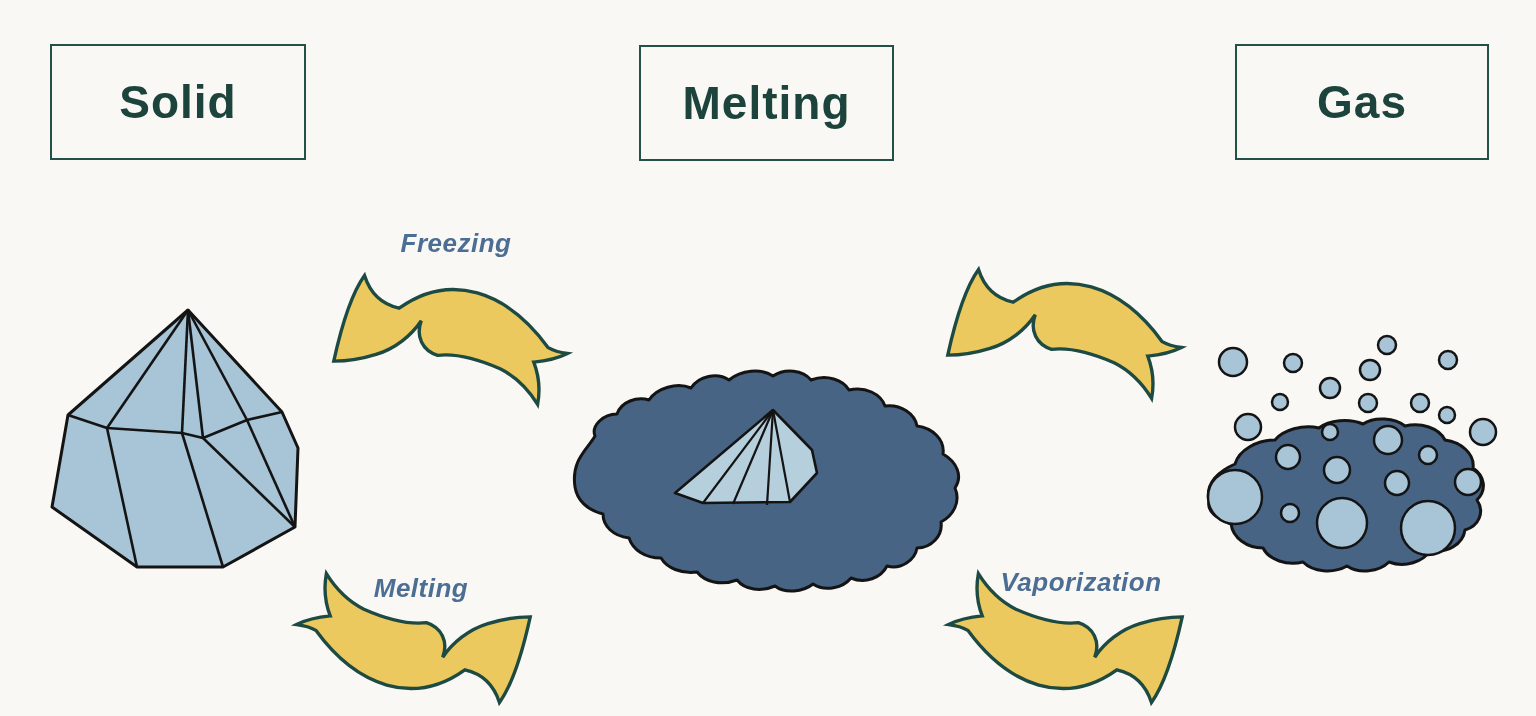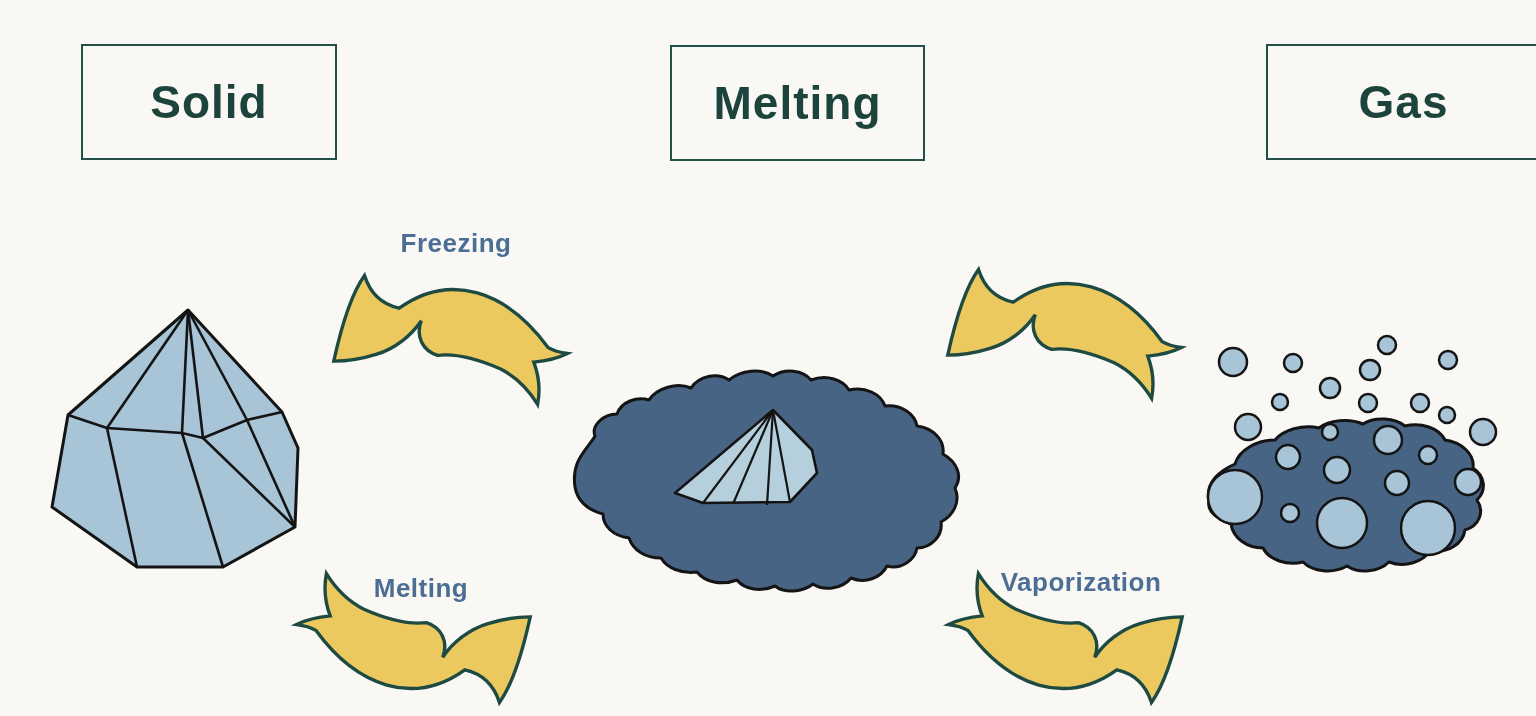--- a/index.html
+++ b/index.html
@@ -11,28 +11,28 @@
   html,body{margin:0;padding:0;}
   body{
     background:var(--background);
     font-family:"Liberation Sans", sans-serif;
     width:1536px;height:716px;overflow:hidden;
   }
   .canvas{position:relative;width:1536px;height:716px;background:var(--background);}
   .state-box{
     position:absolute;display:flex;align-items:center;justify-content:center;
     border:2px solid var(--box-border);box-sizing:border-box;
-    color:var(--state-text);font-weight:bold;font-size:46px;letter-spacing:1px;margin-left:31px;
+    color:var(--state-text);font-weight:bold;font-size:46px;letter-spacing:1px;
   }
   #box-solid{left:50px;top:44px;width:256px;height:116px;}
   #box-liquid{left:639px;top:45px;width:255px;height:116px;}
-  #box-gas{left:1235px;top:44px;width:275px;height:116px;}
+  #box-gas{left:1235px;top:44px;width:254px;height:116px;}
   .transition-label{
     position:absolute;width:260px;text-align:center;
-    color:var(--transition-text);font-weight:bold;font-size:26px;letter-spacing:.5px;
+    color:var(--transition-text);font-weight:bold;font-size:26px;letter-spacing:.5px;font-style:italic;
   }
   #label-freezing{left:326px;top:228px;}
   #label-condensation{left:932px;top:213px;}
   #label-melting{left:291px;top:573px;}
   #label-vaporization{left:951px;top:567px;}
   .icon-wrap{position:absolute;}
   .icon-wrap svg{display:block;overflow:visible;}
   #arrow-freezing{left:328px;top:262px;}
   #arrow-condensation{left:942px;top:256px;}
   #arrow-melting{left:286px;top:562px;}

